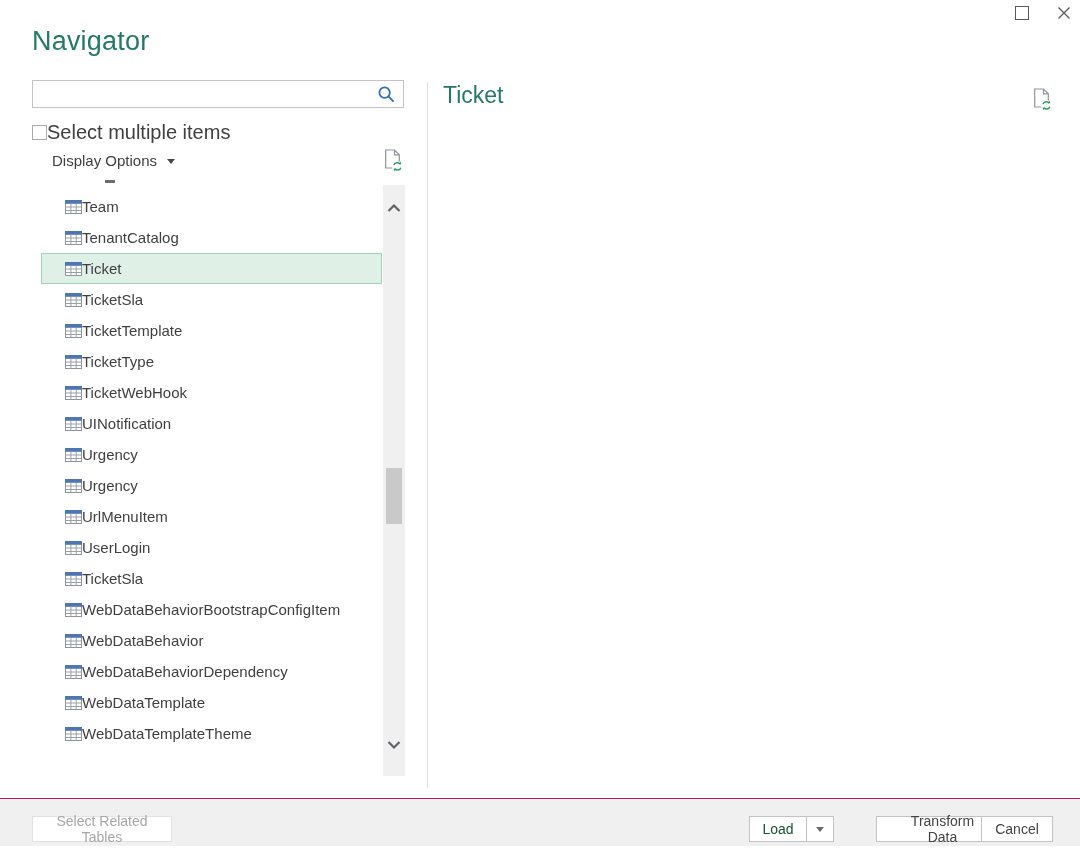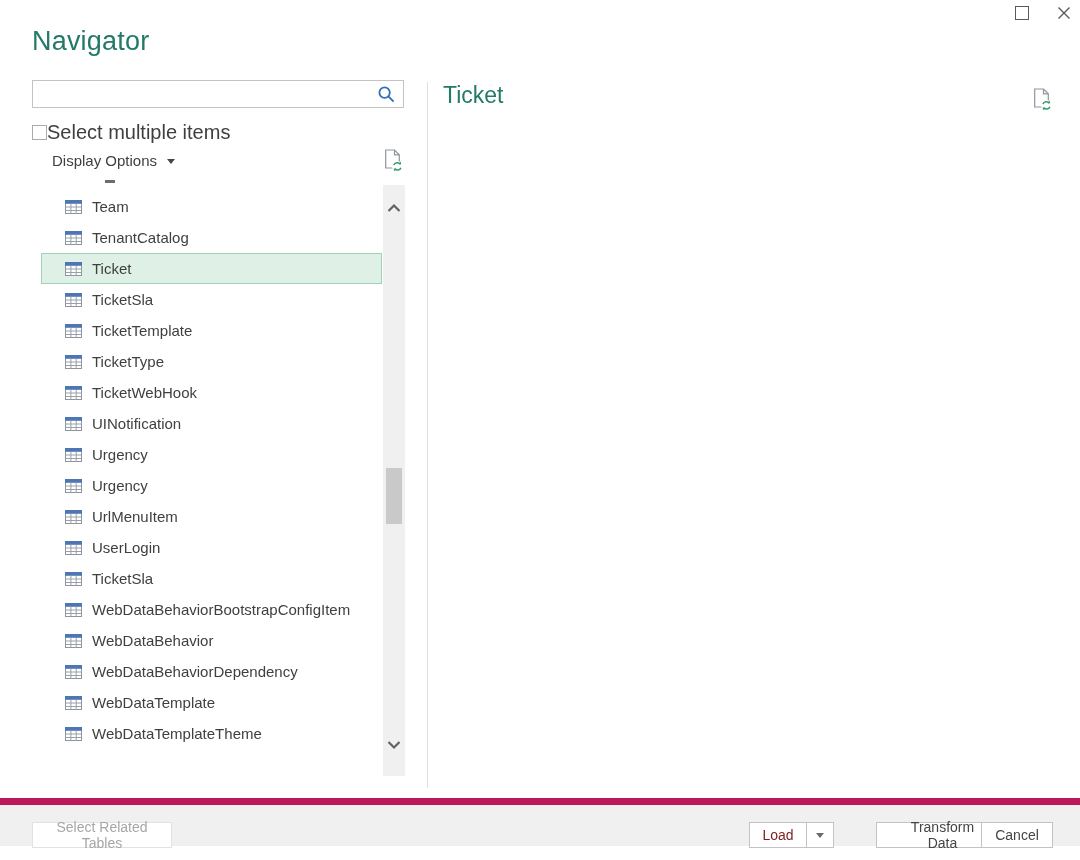--- a/index.html
+++ b/index.html
@@ -30,50 +30,50 @@
   
   .disp-row{position:absolute;left:32px;top:152px;display:flex;align-items:center;gap:10px;font-size:15px;color:#3f3f3f;cursor:pointer;margin-left:20px;}
   .tri-down{width:0;height:0;border-left:4px solid transparent;border-right:4px solid transparent;border-top:5px solid #464646;margin-top:2px;}
   .refresh-left{position:absolute;left:384px;top:149px;cursor:pointer;}
   .refresh-right{position:absolute;left:1033px;top:88px;cursor:pointer;}
   
   .clipped-frag{position:absolute;left:105px;top:180px;width:10px;height:3px;background:#6d6d6d;}
   
   .table-list{position:absolute;left:41px;top:185px;width:341px;height:591px;overflow:hidden;padding-top:6px;box-sizing:border-box;}
   .list-row{
-    height:31px;display:flex;align-items:center;gap:10px;padding-left:23px;
+    height:31px;display:flex;align-items:center;padding-left:23px;
     box-sizing:border-box;border:1px solid transparent;font-size:15px;color:#3f3f3f;cursor:pointer;white-space:nowrap;
   }
   .list-row.selected{background:var(--selection_bg,#DFF0E7);border-color:var(--selection_border,#9FD3B9);}
   .tbl-icon{flex:0 0 auto;display:block;}
   
   .scrollbar{position:absolute;left:383px;top:185px;width:22px;height:591px;background:#f0f0f0;}
   .sb-up{position:absolute;left:4px;top:18px;cursor:pointer;}
   .sb-down{position:absolute;left:4px;top:555px;cursor:pointer;}
   .sb-thumb{position:absolute;left:3px;top:283px;width:16px;height:56px;background:#c9c9c9;cursor:grab;}
   
   .v-divider{position:absolute;left:427px;top:82px;width:1px;height:706px;background:#e0e0e0;}
   
   .preview-title{
     position:absolute;left:443px;top:82px;font-size:23px;font-weight:300;
     color:var(--accent_heading,#237A68);
   }
   
-  .footer{position:absolute;left:0;top:798px;width:1080px;height:48px;background:#f0f0f0;border-top:7px solid #be185d;box-sizing:border-box;}
+  .footer{position:absolute;left:0;top:798px;width:1080px;height:48px;background:#f0f0f0;border-top:1px solid #be185d;box-sizing:border-box;}
   .btn{
     position:absolute;top:17px;height:26px;background:#fff;border:1px solid #c3c3c3;
     font-family:inherit;font-size:14px;color:#444;display:flex;align-items:center;justify-content:center;
     box-sizing:border-box;cursor:pointer;padding:0 12px;
   }
   .btn.disabled{color:#a6a6a6;border-color:#e2e2e2;cursor:default;}
   .btn-select-related{left:32px;width:140px;}
   .split-load{position:absolute;left:749px;top:17px;height:26px;display:flex;}
   .split-load .load-main{
     width:58px;height:26px;background:#fff;border:1px solid #c3c3c3;box-sizing:border-box;
-    display:flex;align-items:center;justify-content:center;font-size:14px;color:#7f1d1d;cursor:pointer;
+    display:flex;align-items:center;justify-content:center;font-size:14px;color:#14532d;cursor:pointer;
   }
   .split-load .load-arrow{
     width:27px;height:26px;background:#fff;border:1px solid #c3c3c3;border-left:none;box-sizing:border-box;
     display:flex;align-items:center;justify-content:center;cursor:pointer;
   }
   .tri-small{width:0;height:0;border-left:4px solid transparent;border-right:4px solid transparent;border-top:5px solid #6a6a6a;}
   .btn-transform{left:876px;width:113px;padding-left:32px;}
   .btn-cancel{left:981px;width:72px;}
 </style>
 </head>

